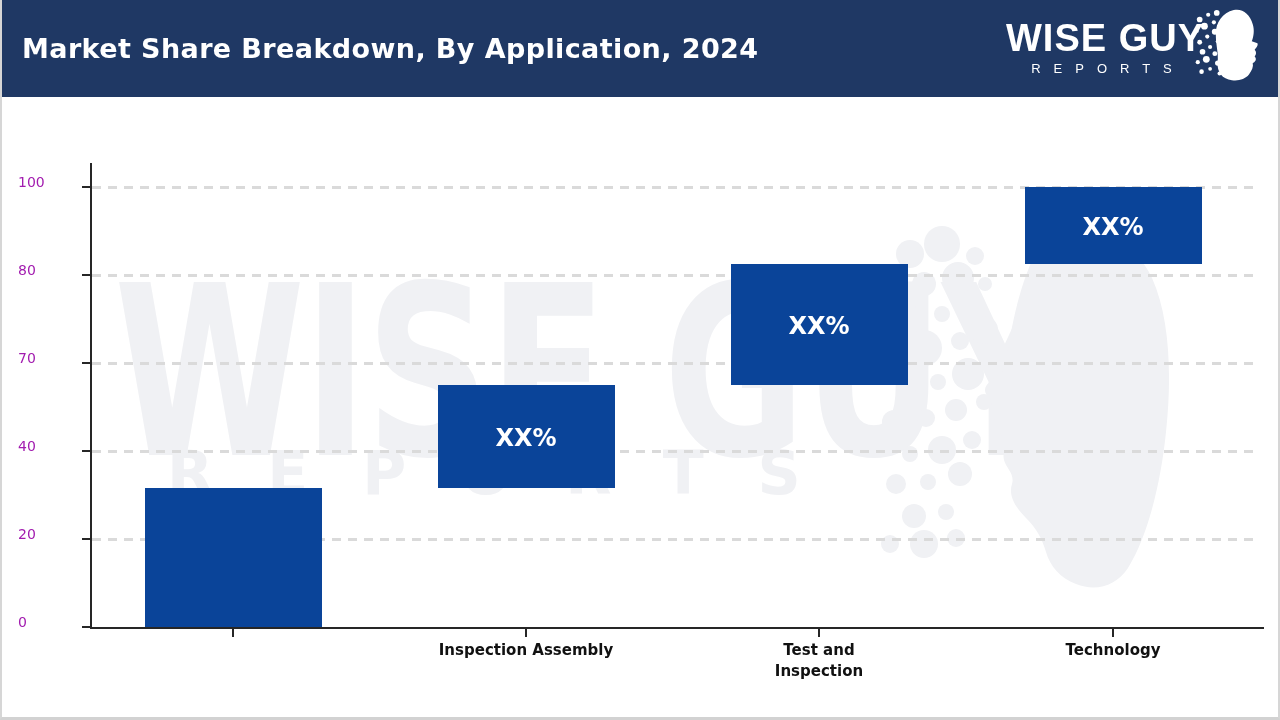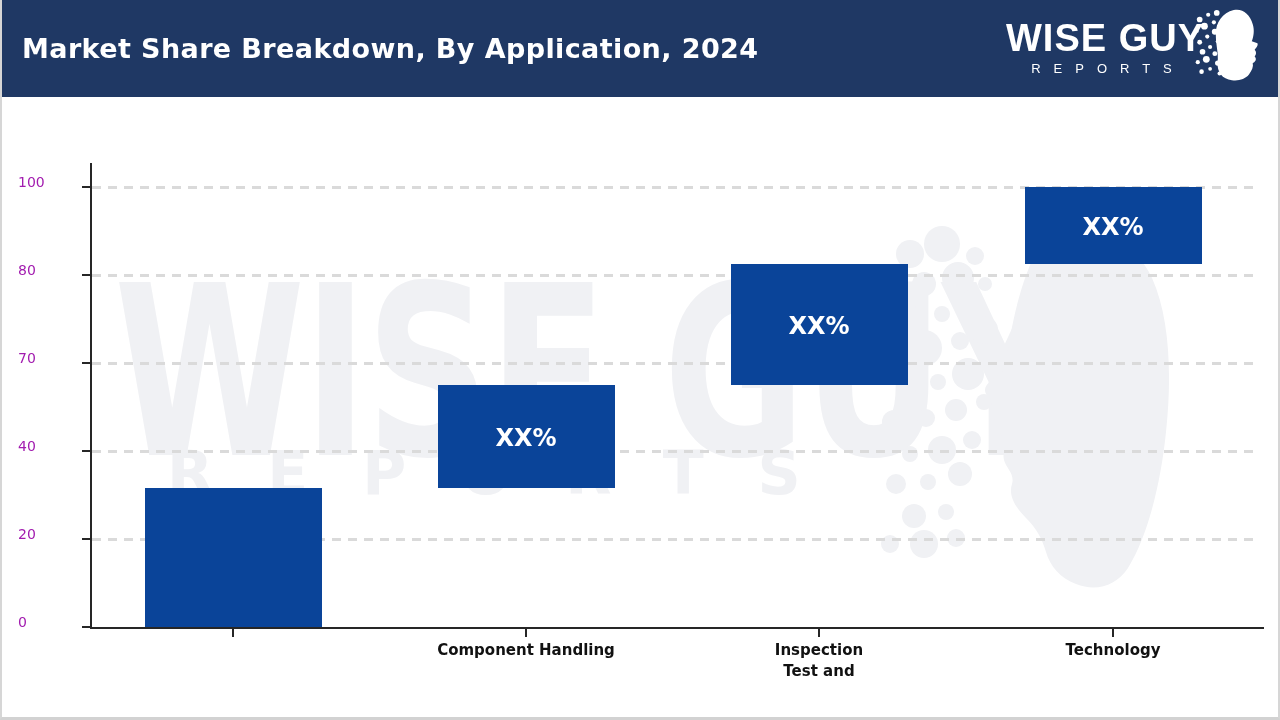--- a/index.html
+++ b/index.html
@@ -148,28 +148,28 @@
       <div class="ytick" style="left: 80px; top: 186px;"></div>
       <div class="yticklabel" style="left: 16px; top: 174px;">100</div>
       <div class="spine" style="left: 88px; top: 163px; width: 2px; height: 466px;"></div>
       <div class="spine" style="left: 88px; top: 627px; width: 1174px; height: 2px;"></div>
       <div class="bar" style="left: 142.5px; top: 488.4px; width: 177px; height: 138.6px; background: rgb(10, 68, 153);"></div>
       <div class="xtick" style="left: 230px; top: 629px;"></div>
       <div class="bar" style="left: 435.5px; top: 385px; width: 177px; height: 103.4px; background: rgb(10, 68, 153);"></div>
       <div class="barlabel" style="left: 435.5px; top: 423.7px; width: 177px; color: rgb(255, 255, 255);">XX%</div>
       <div class="xtick" style="left: 523px; top: 629px;"></div>
       <div class="catlabel" style="left: 404px; top: 640px;">
-        <div>Component Handling</div>
+        <div>Inspection Assembly</div>
       </div>
       <div class="bar" style="left: 728.5px; top: 264px; width: 177px; height: 121px; background: rgb(10, 68, 153);"></div>
       <div class="barlabel" style="left: 728.5px; top: 311.5px; width: 177px; color: rgb(255, 255, 255);">XX%</div>
       <div class="xtick" style="left: 816px; top: 629px;"></div>
       <div class="catlabel" style="left: 697px; top: 640px;">
+        <div>Test and</div>
         <div>Inspection</div>
-        <div>Test and</div>
       </div>
       <div class="bar" style="left: 1022.5px; top: 187px; width: 177px; height: 77px; background: rgb(10, 68, 153);"></div>
       <div class="barlabel" style="left: 1022.5px; top: 212.5px; width: 177px; color: rgb(255, 255, 255);">XX%</div>
       <div class="xtick" style="left: 1110px; top: 629px;"></div>
       <div class="catlabel" style="left: 991px; top: 640px;">
         <div>Technology</div>
       </div>
     </div>
 </div>
 

